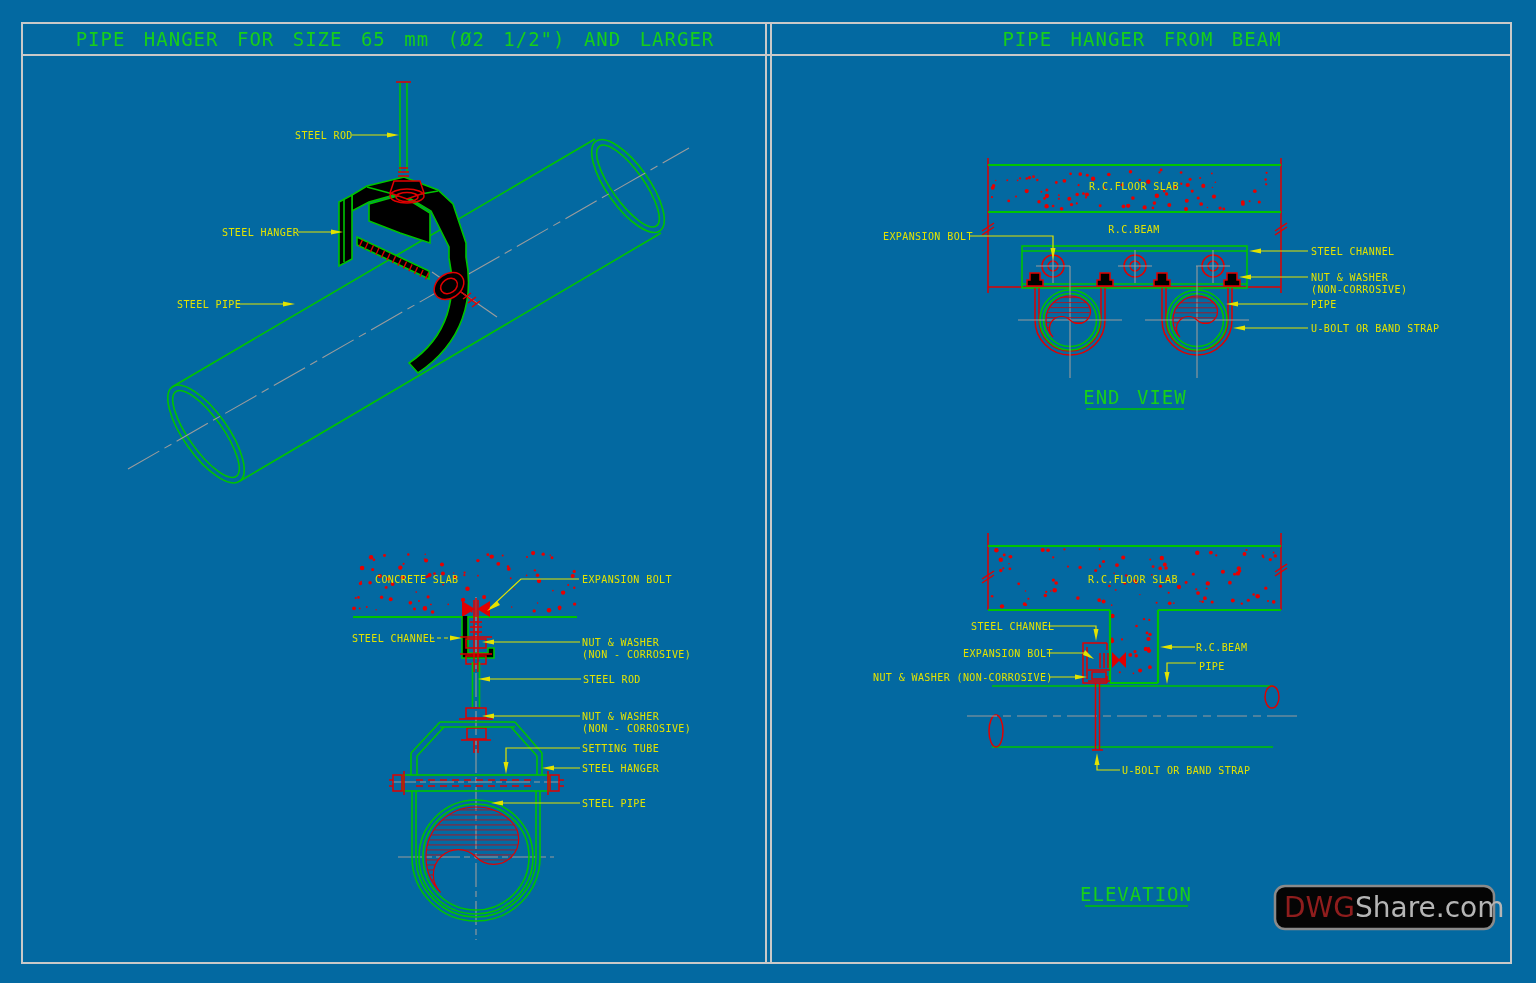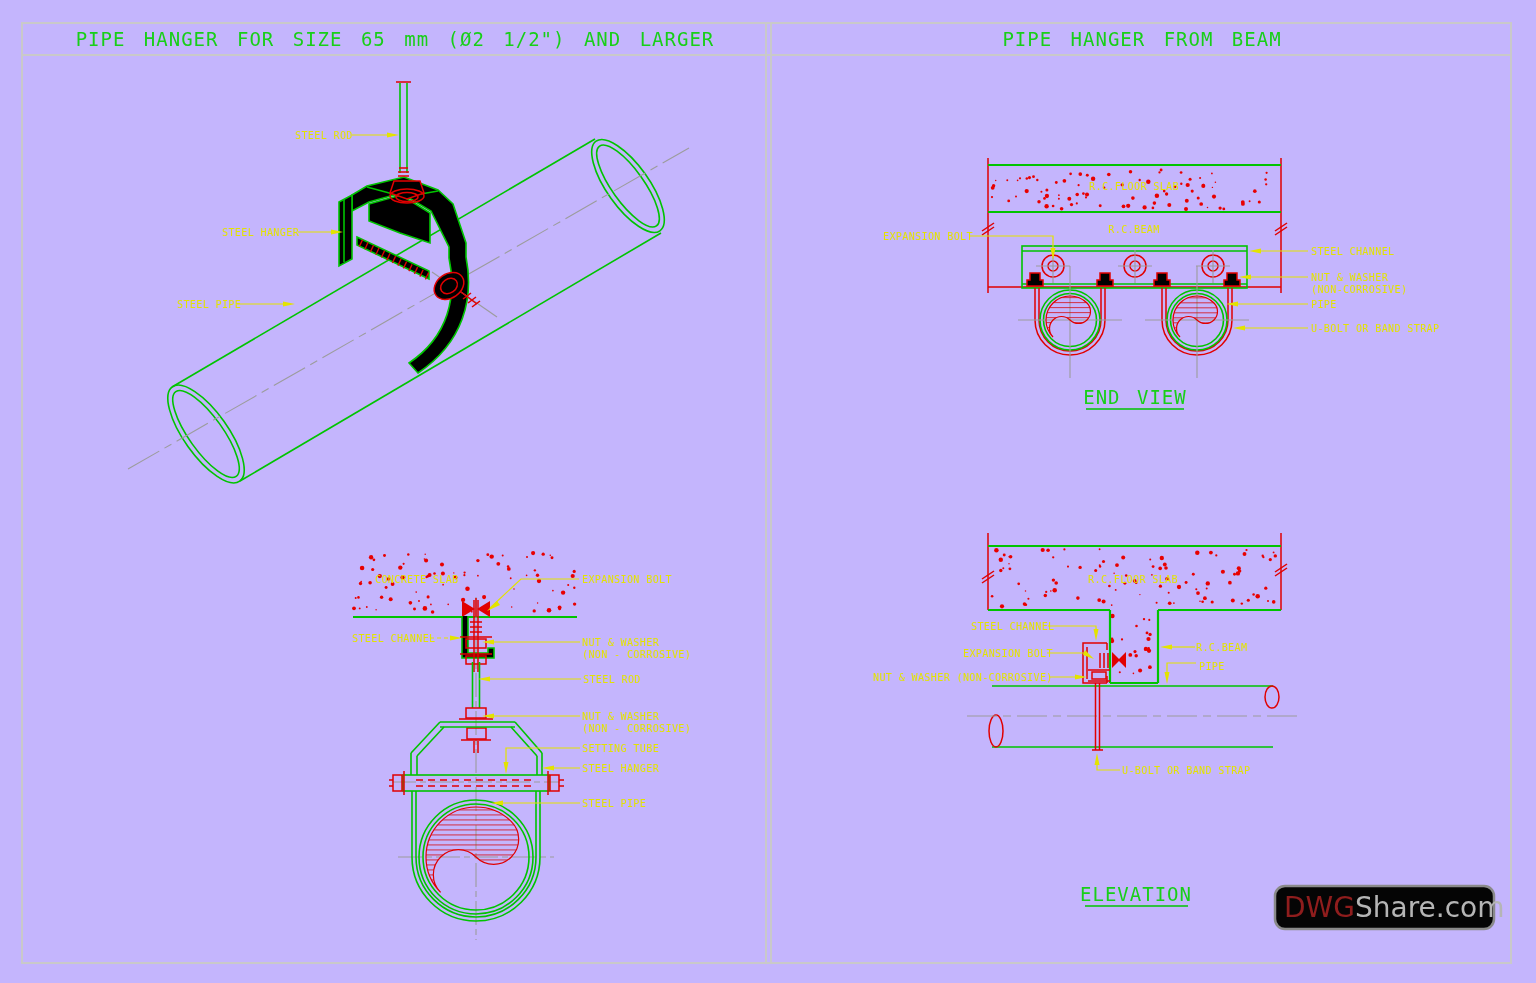--- a/index.html
+++ b/index.html
@@ -1,16 +1,16 @@
 <!DOCTYPE html>
 <html><head>
 <meta charset="utf-8">
 <style>
   html,body{margin:0;padding:0;background:#000;}
-  .stage{position:relative;width:1536px;height:983px;background:#c4b5fd;overflow:hidden;
+  .stage{position:relative;width:1536px;height:983px;background:#0369a1;overflow:hidden;
          font-family:"DejaVu Sans Mono",monospace;}
   svg{display:block}
   .gl{stroke:#00c400;stroke-width:1.6;fill:none}
   .gl2{stroke:#00c400;stroke-width:2.2;fill:none}
   .glf{stroke:#00c400;stroke-width:1.6;fill:#000}
   .rl{stroke:#e10000;stroke-width:1.5;fill:none}
   .rlf{stroke:#e10000;stroke-width:1.5;fill:#000}
   .rfill{fill:#e10000;stroke:none}
   .yl{stroke:#e3e300;stroke-width:1.2;fill:none}
   .ya{fill:#e3e300;stroke:none}

